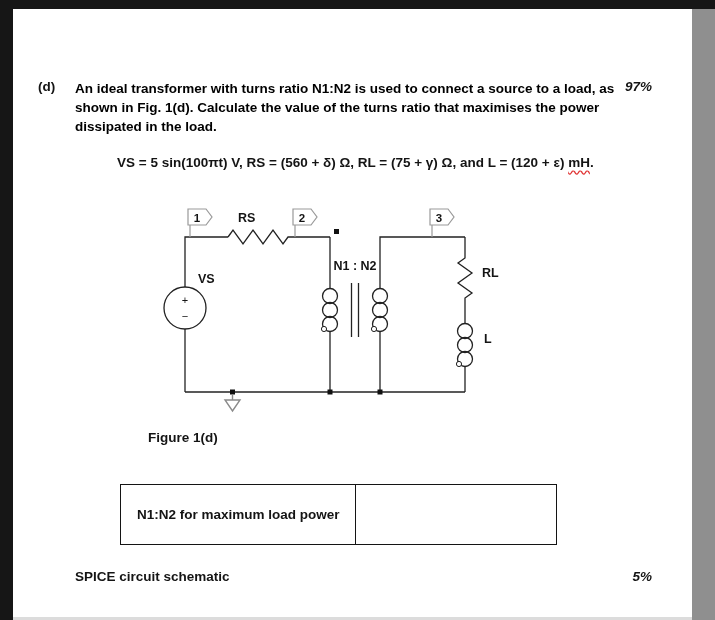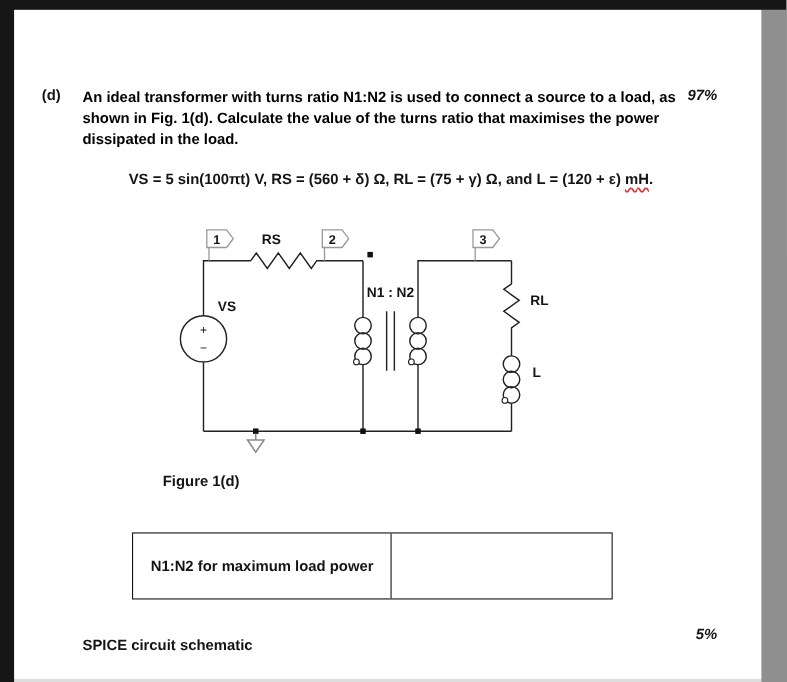--- a/index.html
+++ b/index.html
@@ -28,21 +28,21 @@
   .figure-svg { position:absolute; left:135px; top:194px; }
   .figure-caption { position:absolute; left:135px; top:421px; width:410px; text-align:left;
                     font-size:13.5px; font-weight:700; color:#141414; }
 
   .answer-table { position:absolute; left:107px; top:459px; width:437px; height:61px;
                   border:1.6px solid #141414; display:flex; background:#fff;margin-top:16px; }
   .cell-label { width:235px; border-right:1.6px solid #141414; display:flex; align-items:center;
                 padding-left:16px; font-size:13.5px; font-weight:700; color:#141414; }
   .cell-value { flex:1; }
 
-  .footer-text { position:absolute; left:62px; top:560px; font-size:13.5px; font-weight:700; color:#141414;margin-top:10px; }
+  .footer-text { position:absolute; left:62px; top:560px; font-size:13.5px; font-weight:700; color:#141414; }
   .footer-weight { position:absolute; right:40px; top:560px; font-size:13.5px; font-weight:700;
                    font-style:italic; color:#141414; }
 </style>
 </head>
 <body>
 
 <div class="screen">
   <div class="top-edge"></div>
   <div class="left-edge"></div>
   <div class="right-gutter"></div>

